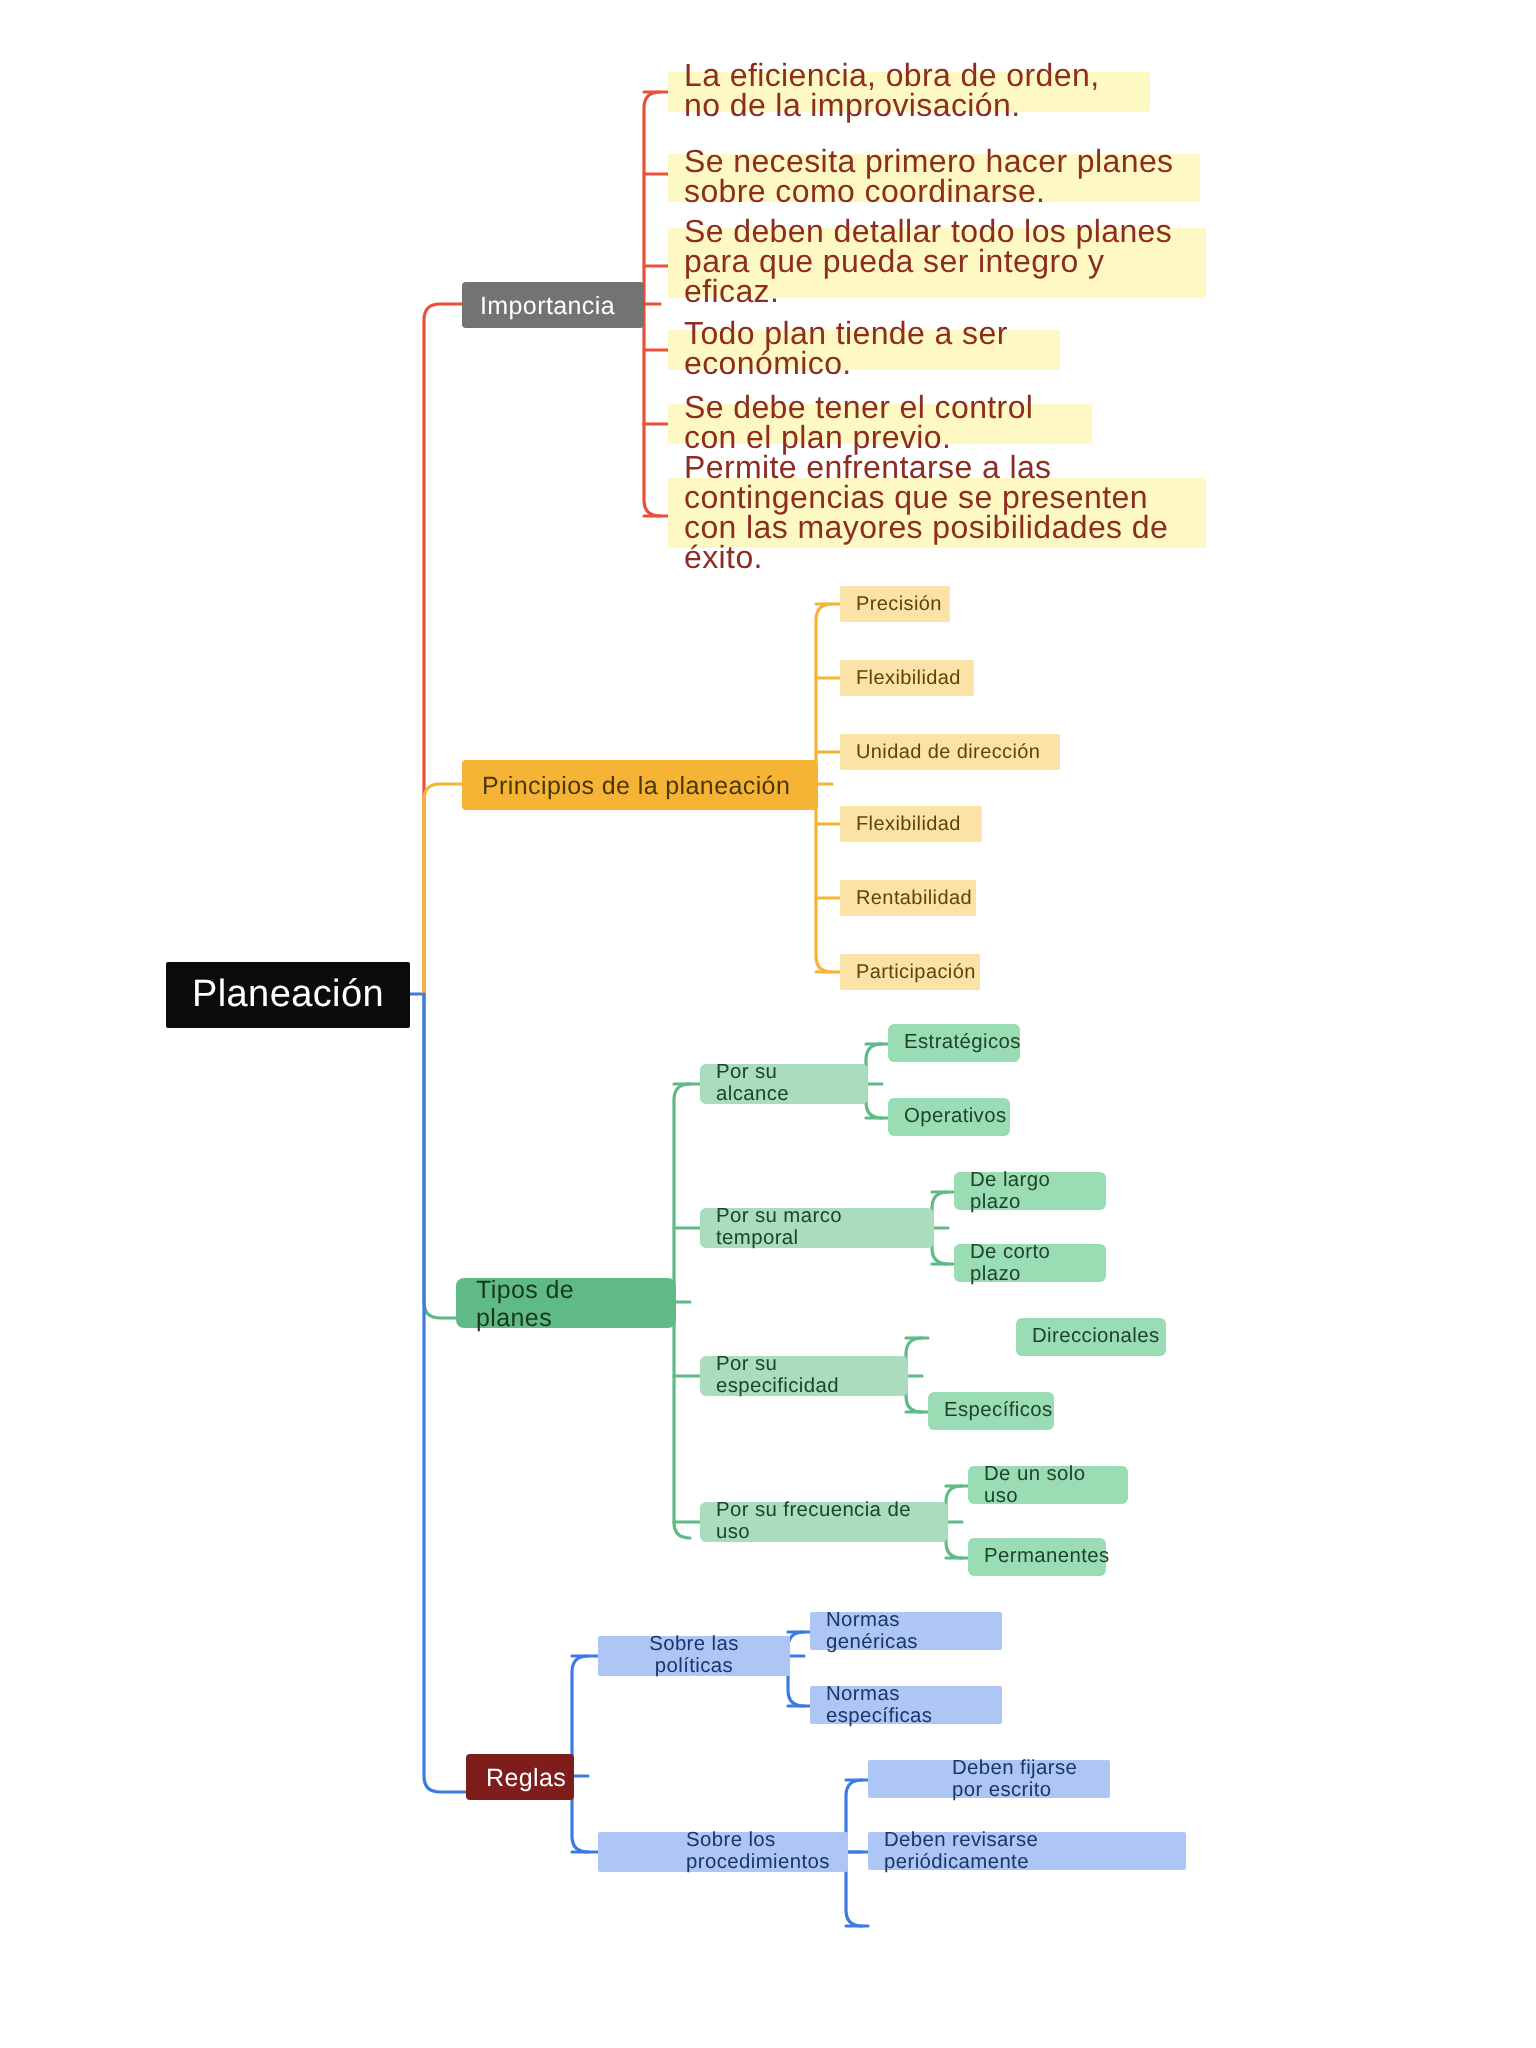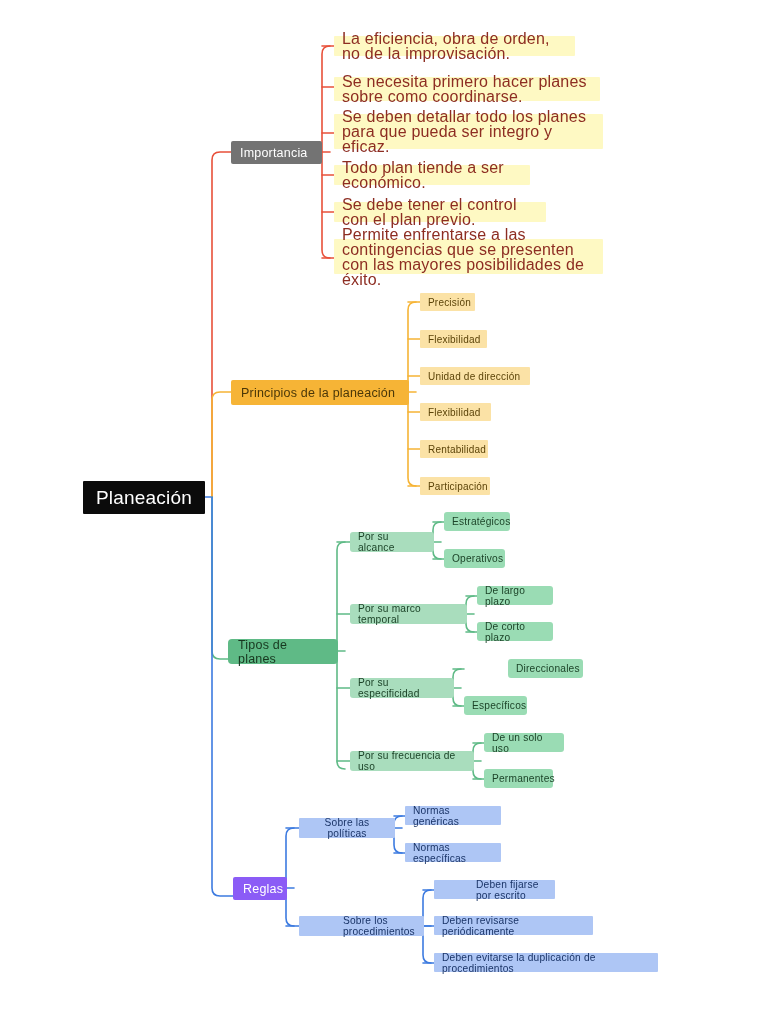--- a/index.html
+++ b/index.html
@@ -98,21 +98,21 @@
   .n-green-leaf {
     background: #9adcb4;
     color: #1d4429;
     font-size: 10.2px;
     padding: 0 8px;
     border-radius: 3px;
   }
 
   
   .n-blue-main {
-    background: #8b5cf6;
+    background: #7f1d1d;
     color: #ffffff;
     font-size: 12.5px;
     padding: 0 10px;
     border-radius: 2px;
   }
   .n-blue-mid {
     background: #aec6f5;
     color: #1b3568;
     font-size: 10.2px;
     padding: 0 8px;
@@ -317,17 +317,14 @@
 
   <div class="node n-blue-mid" style="left:299px; top:916px; width:125px; height:20px;padding-left:44px;">
     <span>Sobre los procedimientos</span>
   </div>
   <div class="node n-blue-leaf" style="left:434px; top:880px; width:121px; height:19px;padding-left:42px;">
     <span>Deben fijarse por escrito</span>
   </div>
   <div class="node n-blue-leaf" style="left:434px; top:916px; width:159px; height:19px;">
     <span>Deben revisarse periódicamente</span>
   </div>
-  <div class="node n-blue-leaf" style="left:434px; top:953px; width:224px; height:19px;">
-    <span>Deben evitarse la duplicación de procedimientos</span>
-  </div>
 
 </div>
 
 </body></html>

